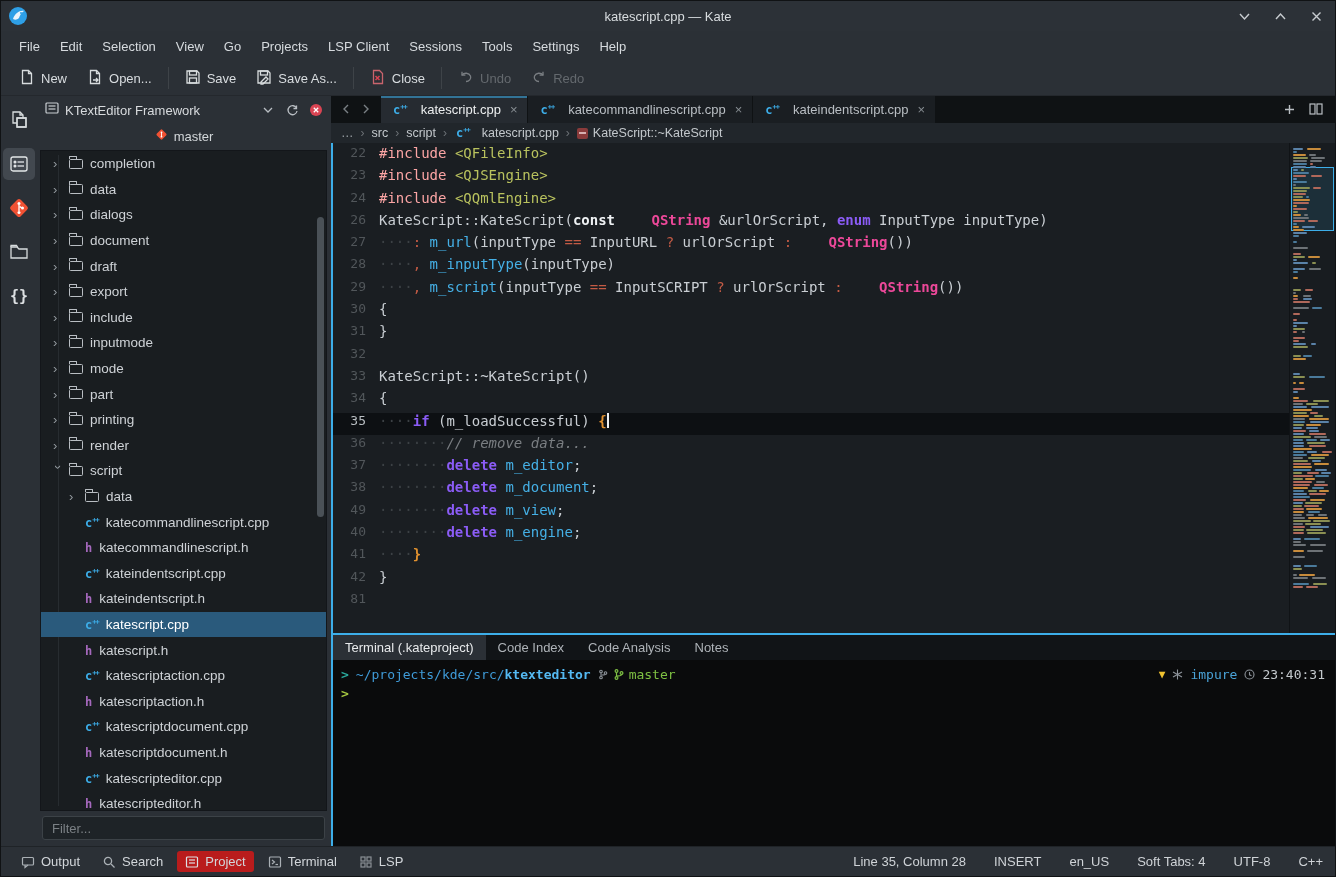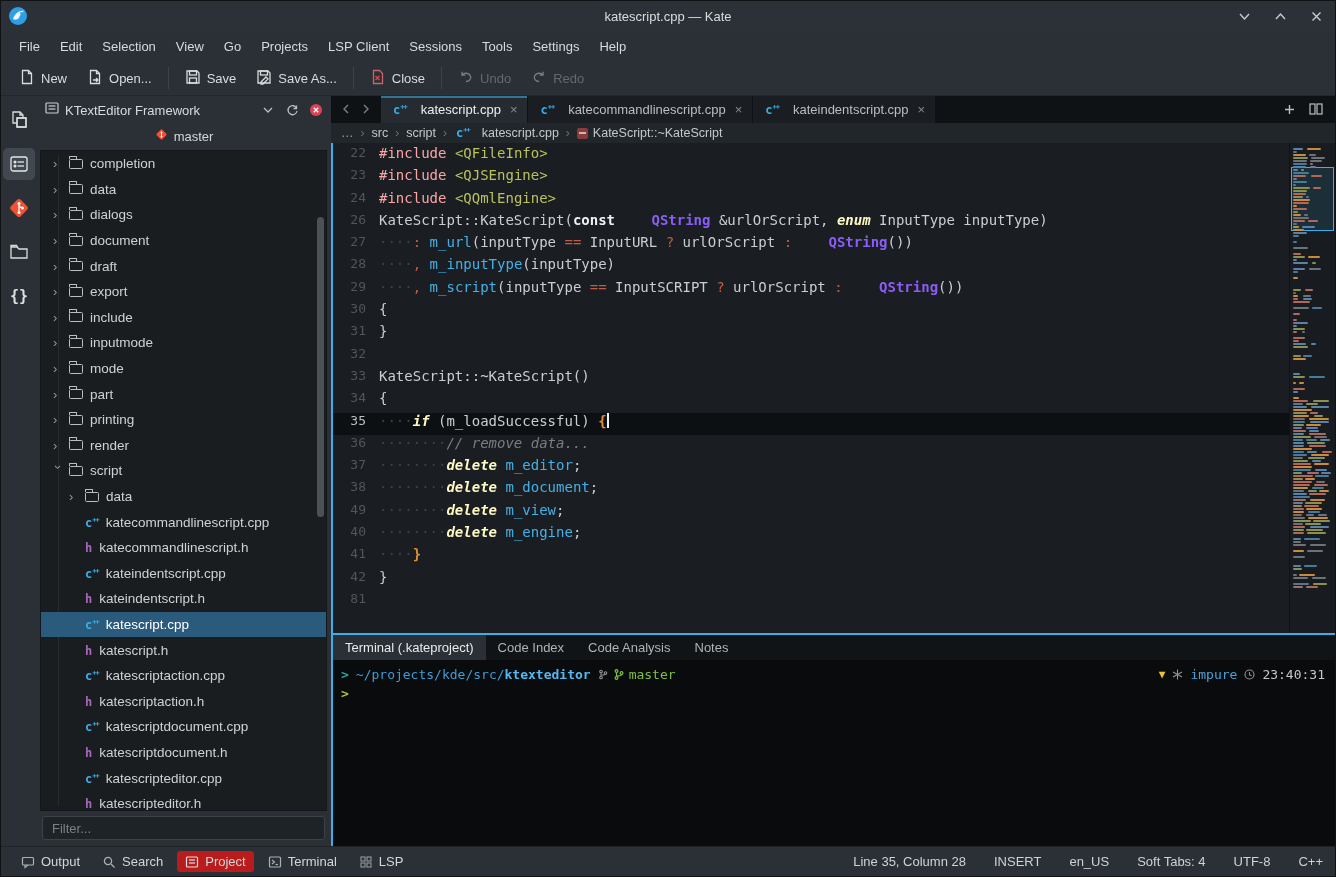--- a/index.html
+++ b/index.html
@@ -74,23 +74,23 @@
 
   .editor-wrap { height:492px; flex:none; display:flex; border-left:2px solid #3daee9; border-bottom:2px solid #3daee9; background:#1a1e22; min-width:0; }
   .editor { flex:1; overflow:hidden; font-family:"DejaVu Sans Mono",monospace; font-size:14px; padding-top:2px; min-width:0; }
   .code-row { height:22.3px; display:flex; align-items:flex-start; }
   .code-row.current { background:#0d1013; }
   .ln { width:46px; flex:none; text-align:right; padding-right:13px; color:#51565a; font-size:13px; }
   .code-row.current .ln { color:#b8bdc1; }
   .code { white-space:pre; color:#c9ced3; }
   .tk-d  { color:#c9ced3; }
   .tk-kw { color:#eef1f3; font-weight:bold; }
-  .tk-ty { color:#8b5cf6; font-weight:bold;padding-left:28px; }
+  .tk-ty { color:#ec4899; font-weight:bold;padding-left:28px; }
   .tk-mem{ color:#45b0e6; }
-  .tk-ctl{ color:#fef9c3; font-weight:bold;font-style:italic; }
+  .tk-ctl{ color:#8b5cf6; font-weight:bold; }
   .tk-op { color:#c45b45; }
   .tk-pp { color:#fca5a5; }
   .tk-inc{ color:#b9c25e; }
   .tk-cm { color:#7a7e82; font-style:italic; }
   .tk-ws { color:#3c4145; }
   .tk-match { color:#e0912f; font-weight:bold; }
   .tk-cur { display:inline-block; width:2px; height:15px; background:#eff1f3; vertical-align:-2px; }
 
   .minimap { width:46px; flex:none; position:relative; background:#181c20; border-left:1px solid #101316; }
   .mm-bar { position:absolute; height:2px; border-radius:1px; }

